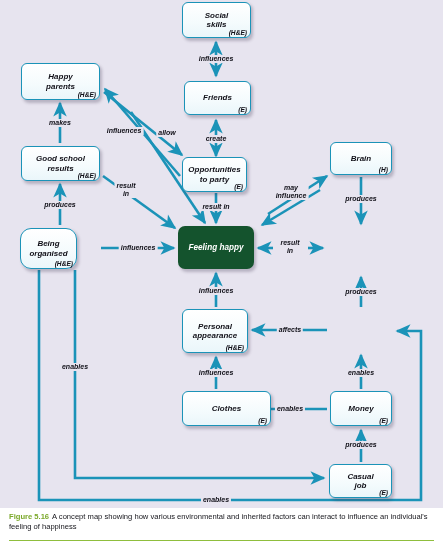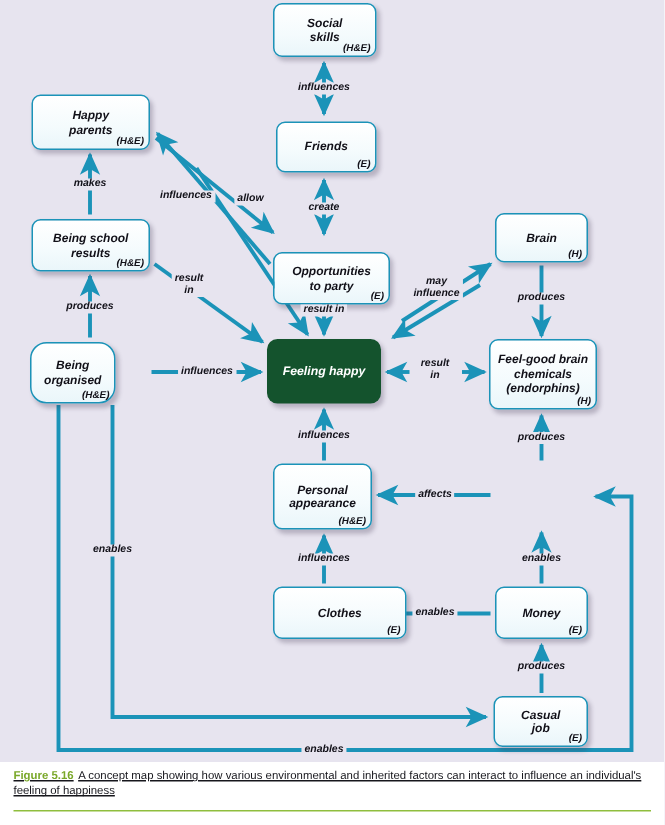--- a/index.html
+++ b/index.html
@@ -95,21 +95,20 @@
     height: 42px;
     background: #ffffff;
     padding: 4px 9px 0 9px;
     box-sizing: border-box;
   }
   .caption-text {
     font-family: "Liberation Sans", sans-serif;
     font-size: 7.6px;
     line-height: 10.4px;
     color: #16161c;
-    text-decoration: underline;
   }
   .caption-figno {
     font-weight: bold;
     color: #7aa829;
     margin-right: 3px;
   }
   #caption-rule {
     position: absolute;
     left: 9px;
     right: 9px;
@@ -191,59 +190,53 @@
       <div class="node-label">Social
 skills</div>
       <div class="node-tag">(H&amp;E)</div>
     </div>
 
     <div class="node-box" style="left:184px; top:81px; width:67px; height:34px;">
       <div class="node-label">Friends</div>
       <div class="node-tag">(E)</div>
     </div>
 
-    <div class="node-box" style="left:182px; top:168px; width:78px; height:35px;">
+    <div class="node-box" style="left:182px; top:157px; width:65px; height:35px;">
       <div class="node-label">Opportunities
 to party</div>
       <div class="node-tag">(E)</div>
     </div>
 
     <div class="node-box" style="left:21px; top:63px; width:79px; height:37px;">
       <div class="node-label">Happy
 parents</div>
       <div class="node-tag">(H&amp;E)</div>
     </div>
 
     <div class="node-box" style="left:21px; top:146px; width:79px; height:35px;">
-      <div class="node-label">Being school
+      <div class="node-label">Good school
 results</div>
       <div class="node-tag">(H&amp;E)</div>
     </div>
 
     <div class="node-box" style="left:20px; top:228px; width:57px; height:41px;border-radius:11px;">
       <div class="node-label">Being
 organised</div>
       <div class="node-tag">(H&amp;E)</div>
     </div>
 
     <div class="node-box center" style="left:178px; top:226px; width:76px; height:43px;">
       <div class="node-label">Feeling happy</div>
     </div>
 
     <div class="node-box" style="left:330px; top:142px; width:62px; height:33px;">
       <div class="node-label">Brain</div>
       <div class="node-tag">(H)</div>
     </div>
 
-    <div class="node-box" style="left:326px; top:226px; width:72px; height:47px;">
-      <div class="node-label">Feel-good brain
-chemicals
-(endorphins)</div>
-      <div class="node-tag">(H)</div>
-    </div>
 
     <div class="node-box" style="left:182px; top:309px; width:66px; height:44px;">
       <div class="node-label">Personal
 appearance</div>
       <div class="node-tag">(H&amp;E)</div>
     </div>
 
 
     <div class="node-box" style="left:182px; top:391px; width:89px; height:35px;">
       <div class="node-label">Clothes</div>

